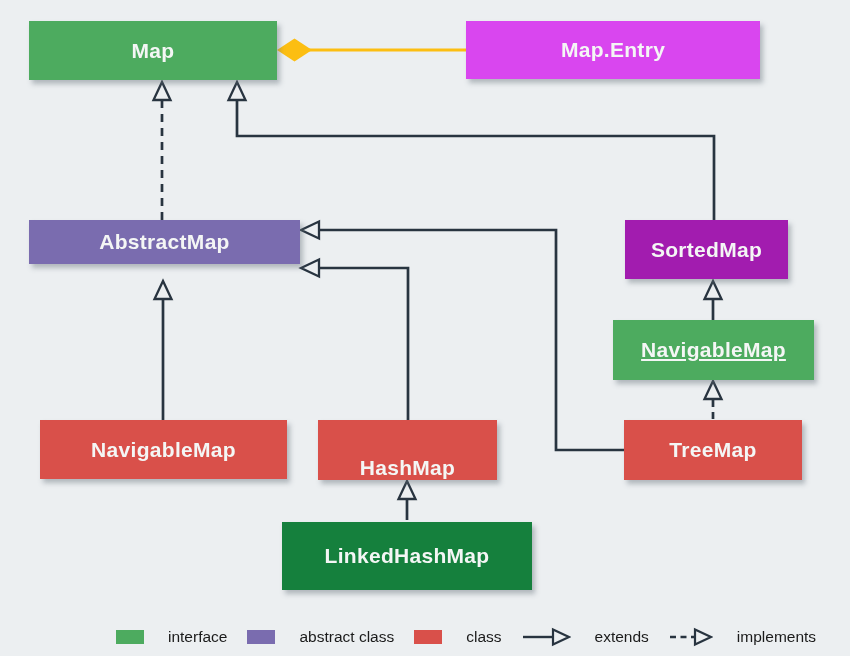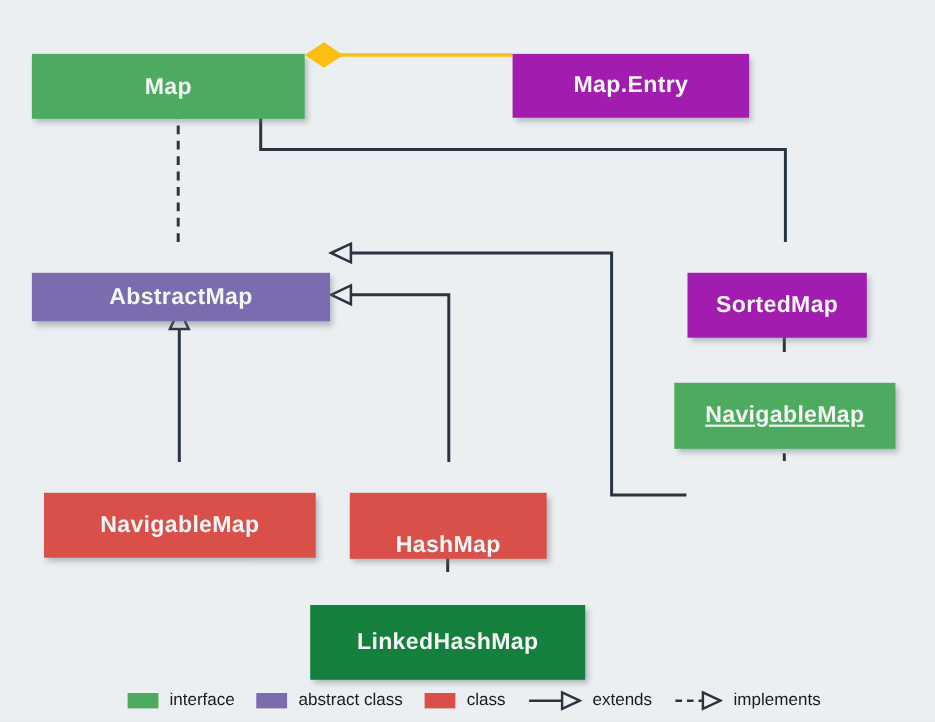--- a/index.html
+++ b/index.html
@@ -24,38 +24,37 @@
   .node {
     position: absolute;
     display: flex;
     align-items: center;
     justify-content: center;
     color: #F4F6F5;
     font-size: 21px;
     font-weight: 700;
     letter-spacing: 0.3px;
     box-shadow: 3px 4px 5px rgba(105,115,125,0.45);
-    margin-top: 28px;
   }
 
   .legend {
     position: absolute;
     left: 116px;
     top: 624px;
     height: 26px;
     display: flex;
     align-items: center;
     gap: 20px;
     color: #1B1B1B;
     font-size: 15.5px;
   }
   .legend-item {
     display: flex;
     align-items: center;
-    gap: 10px;
+    gap: 24px;
     white-space: nowrap;
   }
   .swatch {
     display: inline-block;
     width: 28px;
     height: 14px;
   }
   .legend-arrow { display: inline-block; }
 </style>
 </head>
@@ -108,21 +107,21 @@
     <g stroke="#283440" fill="none">
       <path d="M407 499 V 520" stroke-width="2.7"></path>
       <path d="M407 481 L398.5 499 L415.5 499 Z" fill="#ECEFF1" stroke-width="2.3"></path>
     </g>
   </svg>
 
   <div class="node" style="left: 29px; top: 21px; width: 248px; height: 59px; background-color: rgb(77, 171, 95);">
     <span>Map</span>
   </div>
 
-  <div class="node" style="left: 466px; top: 21px; width: 215px; height: 58px; background-color: #a21caf; justify-content: center;">
+  <div class="node" style="left: 466px; top: 21px; width: 294px; height: 58px; background-color: #d946ef; justify-content: center;">
     <span>Map.Entry</span>
   </div>
 
   <div class="node" style="left: 29px; top: 220px; width: 271px; height: 44px; background-color: rgb(122, 108, 175);">
     <span>AbstractMap</span>
   </div>
 
   <div class="node" style="left: 625px; top: 220px; width: 163px; height: 59px; background-color: #a21caf;">
     <span>SortedMap</span>
   </div>
@@ -132,20 +131,23 @@
   </div>
 
   <div class="node" style="left: 40px; top: 420px; width: 247px; height: 59px; background-color: rgb(217, 80, 74);">
     <span>NavigableMap</span>
   </div>
 
   <div class="node" style="left: 318px; top: 420px; width: 179px; height: 60px; background-color: rgb(217, 80, 74); align-items: flex-end;">
     <span>HashMap</span>
   </div>
 
+  <div class="node" style="left: 624px; top: 420px; width: 178px; height: 60px; background-color: rgb(217, 80, 74);">
+    <span>TreeMap</span>
+  </div>
 
   <div class="node" style="left: 282px; top: 522px; width: 250px; height: 68px; background-color: #15803d;">
     <span>LinkedHashMap</span>
   </div>
 
   <div class="legend">
     <div class="legend-item">
       <span class="swatch" style="background-color: rgb(77, 171, 95);"></span>
       <span>interface</span>
     </div>

